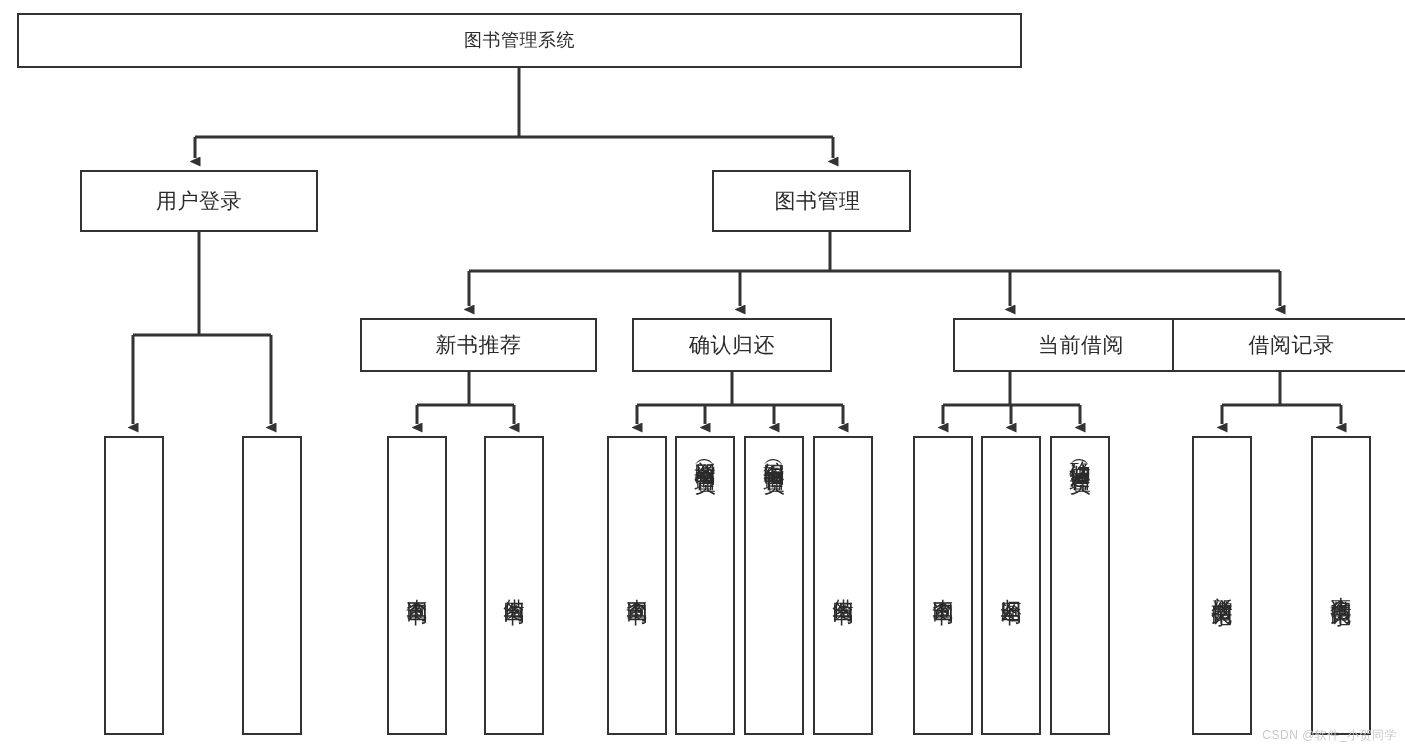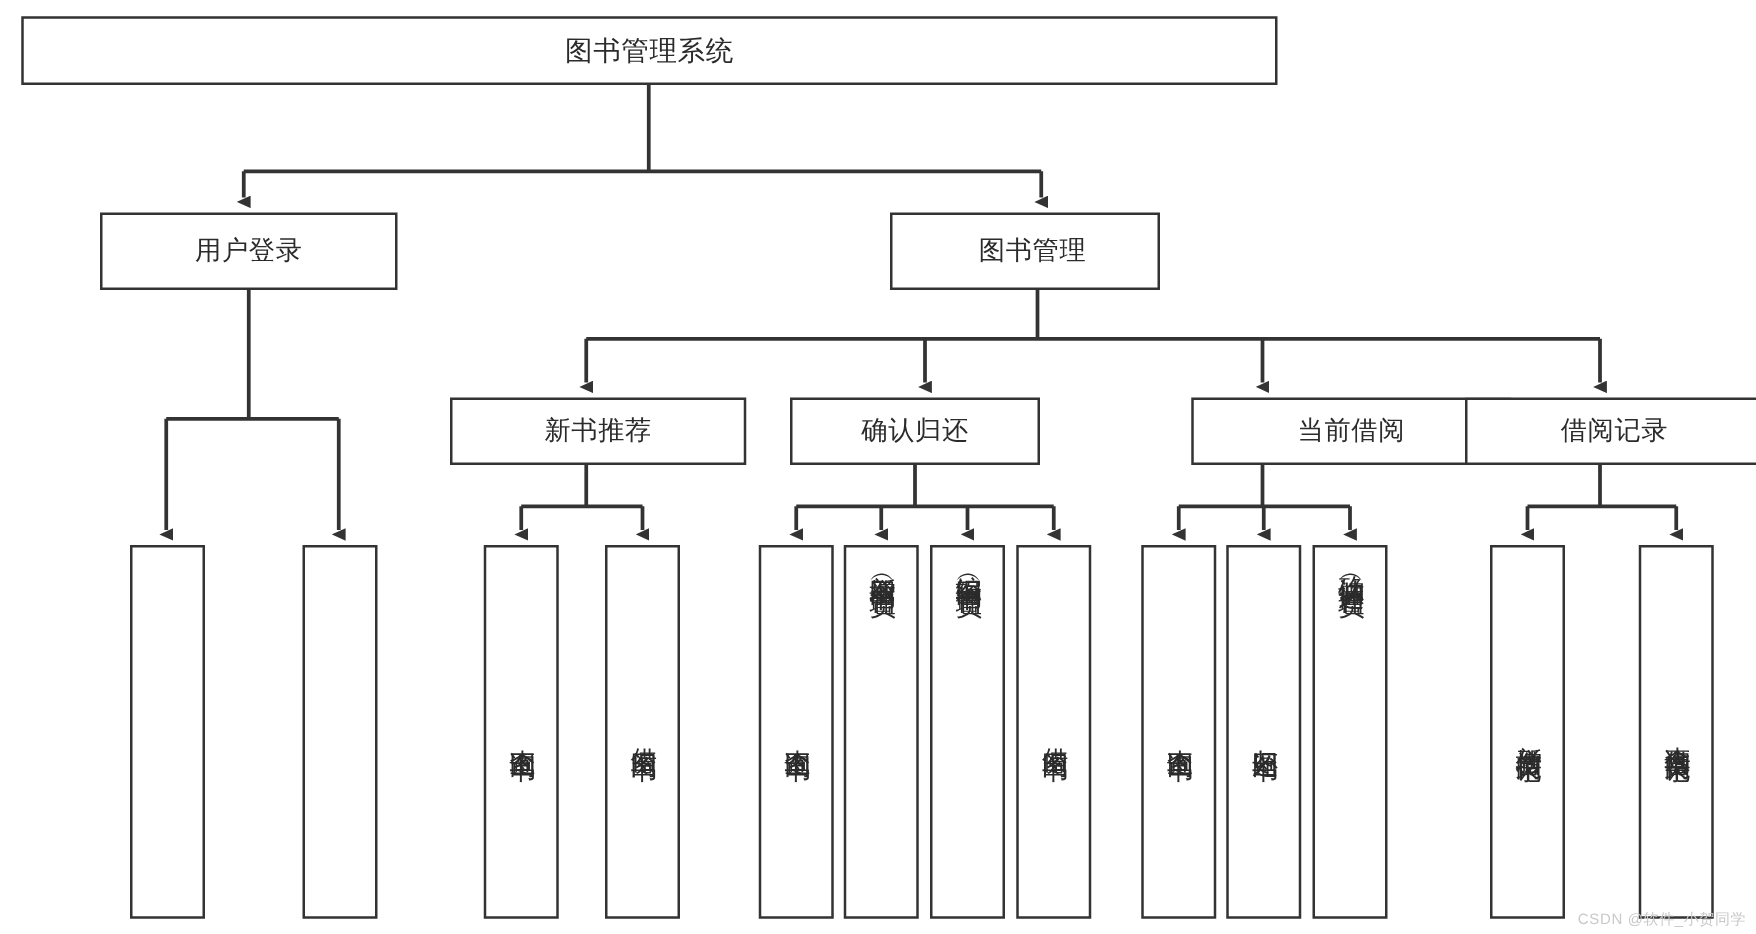--- a/index.html
+++ b/index.html
@@ -55,21 +55,21 @@
     font-size: 21px;
   }
   .node.vert.align-bottom {
     align-items: flex-end;
     padding-bottom: 8px;
   }
   .node.vert.align-top {
     align-items: flex-start;
     padding-top: 6px;
   }
-  .node.root .lbl { font-size: 22px; }
+  .node.root .lbl { font-size: 18px; }
   .watermark {
     position: absolute;
     right: 8px;
     bottom: 3px;
     color: #c9c9c9;
     font-size: 12px;
     white-space: nowrap;
     letter-spacing: 0.5px;
   }
 </style>
@@ -129,21 +129,21 @@
     </g>
   </svg>
 
   <div class="node root" style="left:17px; top:13px; width:1005px; height:55px;">
     <span class="lbl">图书管理系统</span>
   </div>
 
   <div class="node" style="left:80px; top:170px; width:238px; height:62px;">
     <span class="lbl">用户登录</span>
   </div>
-  <div class="node" style="left:712px; top:170px; width:216px; height:62px;padding-left:12px;">
+  <div class="node" style="left:712px; top:170px; width:199px; height:62px;padding-left:12px;">
     <span class="lbl">图书管理</span>
   </div>
 
   <div class="node" style="left:360px; top:318px; width:237px; height:54px;">
     <span class="lbl">新书推荐</span>
   </div>
   <div class="node" style="left:632px; top:318px; width:200px; height:54px;">
     <span class="lbl">确认归还</span>
   </div>
   <div class="node" style="left:953px; top:318px; width:256px; height:54px;">

